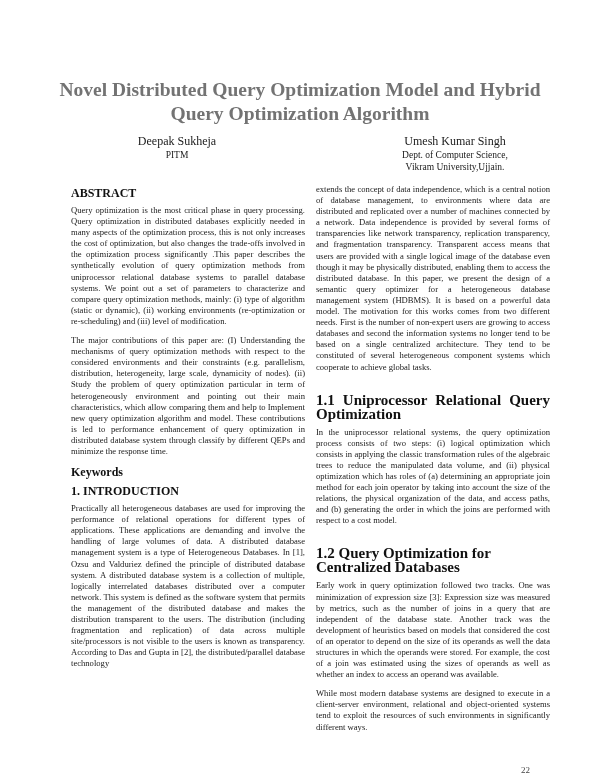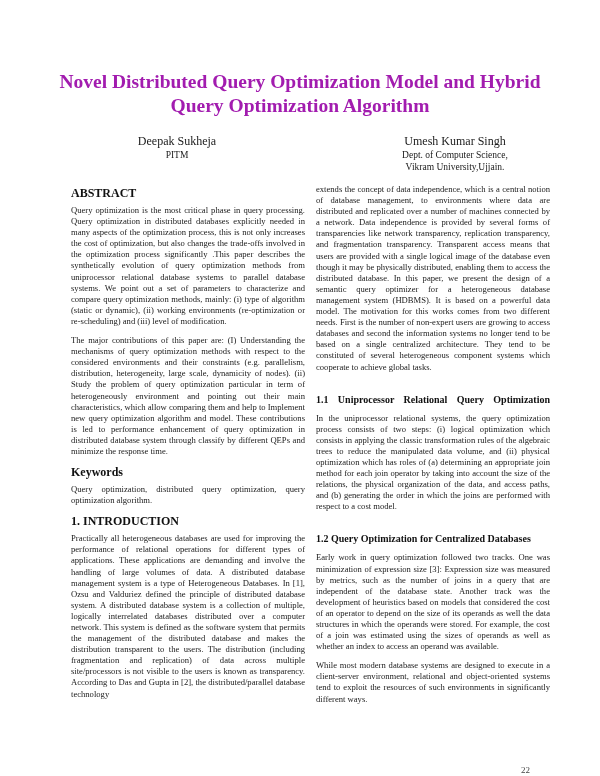--- a/index.html
+++ b/index.html
@@ -1,30 +1,30 @@
 <!DOCTYPE html>
 <html><head>
 <meta charset="utf-8">
 <style>
   html, body { margin: 0; padding: 0; background: #ffffff; }
   body { width: 600px; height: 776px; position: relative; overflow: hidden;
          font-family: "Liberation Serif", "DejaVu Serif", serif; color: #1a1a1a; }
-  .title { position: absolute; left: 40px; top: 70px; width: 520px; text-align: center;
-           font-weight: bold; font-size: 19.5px; line-height: 24px; margin: 0; color: #a21caf; }
+  .title { position: absolute; left: 40px; top: 78px; width: 520px; text-align: center;
+           font-weight: bold; font-size: 19.5px; line-height: 24px; margin: 0; color: #737373; }
   .author { position: absolute; top: 134px; width: 200px; text-align: center; font-size: 9.5px; line-height: 12px; }
   .author .name { font-size: 12px; line-height: 14px; display: block; margin-bottom: 1px; }
   .author span { display: block; }
   #author1 { left: 77px; }
   #author2 { left: 355px; }
   .col { position: absolute; top: 182px; width: 234px; font-size: 8.6px; line-height: 11.1px; }
   #col-left { left: 71px; }
   #col-right { left: 316px; top: 184px; }
   .col p { margin: 0 0 8px 0; text-align: justify; hyphens: none; }
   .col h2 { font-size: 12px; font-weight: bold; margin: 4px 0 5px 0; line-height: 14px; color: #111; }
-  .col h3 { font-size: 10px; font-weight: bold; margin: 20px 0 6px 0; line-height: 14px; color: #111; }
+  .col h3 { font-size: 15px; font-weight: bold; margin: 20px 0 6px 0; line-height: 14px; color: #111; }
   .h-justify { text-align: justify; text-align-last: justify; display: block; }
   .page-num { position: absolute; left: 521px; top: 765px; font-size: 9px; color: #444; }
 </style>
 </head>
 <body>
 
 <h1 class="title">Novel Distributed Query Optimization Model and Hybrid Query Optimization Algorithm</h1>
 
 <div class="author" id="author1">
   <span class="name">Deepak Sukheja</span>
@@ -35,21 +35,20 @@
   <span class="name">Umesh Kumar Singh</span>
   <span>Dept. of Computer Science,</span>
   <span>Vikram University,Ujjain.</span>
 </div>
 
 <div class="col" id="col-left">
   <h2>ABSTRACT</h2>
   <p>Query optimization is the most critical phase in query processing. Query optimization in distributed databases explicitly needed in many aspects of the optimization process, this is not only increases the cost of optimization, but also changes the trade-offs involved in the optimization process significantly .This paper describes the synthetically evolution of query optimization methods from uniprocessor relational database systems to parallel database systems. We point out a set of parameters to characterize and compare query optimization methods, mainly: (i) type of algorithm (static or dynamic), (ii) working environments (re-optimization or re-scheduling) and (iii) level of modification.</p>
   <p>The major contributions of this paper are: (I) Understanding the mechanisms of query optimization methods with respect to the considered environments and their constraints (e.g. parallelism, distribution, heterogeneity, large scale, dynamicity of nodes). (ii) Study the problem of query optimization particular in term of heterogeneously environment and pointing out their main characteristics, which allow comparing them and help to Implement new query optimization algorithm and model. These contributions is led to performance enhancement of query optimization in distributed database system through classify by different QEPs and minimize the response time.</p>
   <h2>Keywords</h2>
-  <p>Query optimization, distributed query optimization, query optimization algorithm.</p>
   <h2>1. INTRODUCTION</h2>
   <p>Practically all heterogeneous databases are used for improving the performance of relational operations for different types of applications. These applications are demanding and involve the handling of large volumes of data. A distributed database management system is a type of Heterogeneous Databases. In [1], Ozsu and Valduriez defined the principle of distributed database system. A distributed database system is a collection of multiple, logically interrelated databases distributed over a computer network. This system is defined as the software system that permits the management of the distributed database and makes the distribution transparent to the users. The distribution (including fragmentation and replication) of data across multiple site/processors is not visible to the users  is known as transparency. According to Das and Gupta in [2], the distributed/parallel database technology</p>
 </div>
 
 <div class="col" id="col-right">
   <p>extends the concept of data independence, which is a central notion of database management, to environments where data are distributed and replicated over a number of machines connected by a network. Data independence is provided by several forms of transparencies like network transparency, replication transparency, and fragmentation transparency. Transparent access means that users are provided with a single logical image of the database even though it may be physically distributed, enabling them to access the distributed database. In this paper, we present the design of a semantic query optimizer for a heterogeneous database management system (HDBMS). It is based on a powerful data model. The motivation for this works comes from two different needs. First is the number of non-expert users are growing to access databases and second the information systems no longer tend to be based on a single centralized architecture. They tend to be constituted of several heterogeneous component systems which cooperate to achieve global tasks.</p>
   <h3 class="h-justify">1.1   Uniprocessor   Relational   Query Optimization</h3>
   <p>In the uniprocessor relational systems, the query optimization process consists of two steps: (i) logical optimization which consists in applying the classic transformation rules of the algebraic trees to reduce the manipulated data volume, and (ii) physical optimization which has roles of (a) determining an appropriate join method for each join operator by taking into account the size of the relations, the physical organization of the data, and access paths, and (b) generating the order in which the joins are performed with respect to a cost model.</p>
   <h3>1.2 Query Optimization for Centralized Databases</h3>
   <p>Early work in query optimization followed two tracks. One was minimization of expression size [3]: Expression size was measured by metrics, such as the number of joins in a query that are independent of the database state. Another track was the development of heuristics based on models that considered the cost of an operator to depend on the size of its operands as well the data structures in which the operands were stored. For example, the cost of a join was estimated using the sizes of operands as well as whether an index to access an operand was available.</p>

